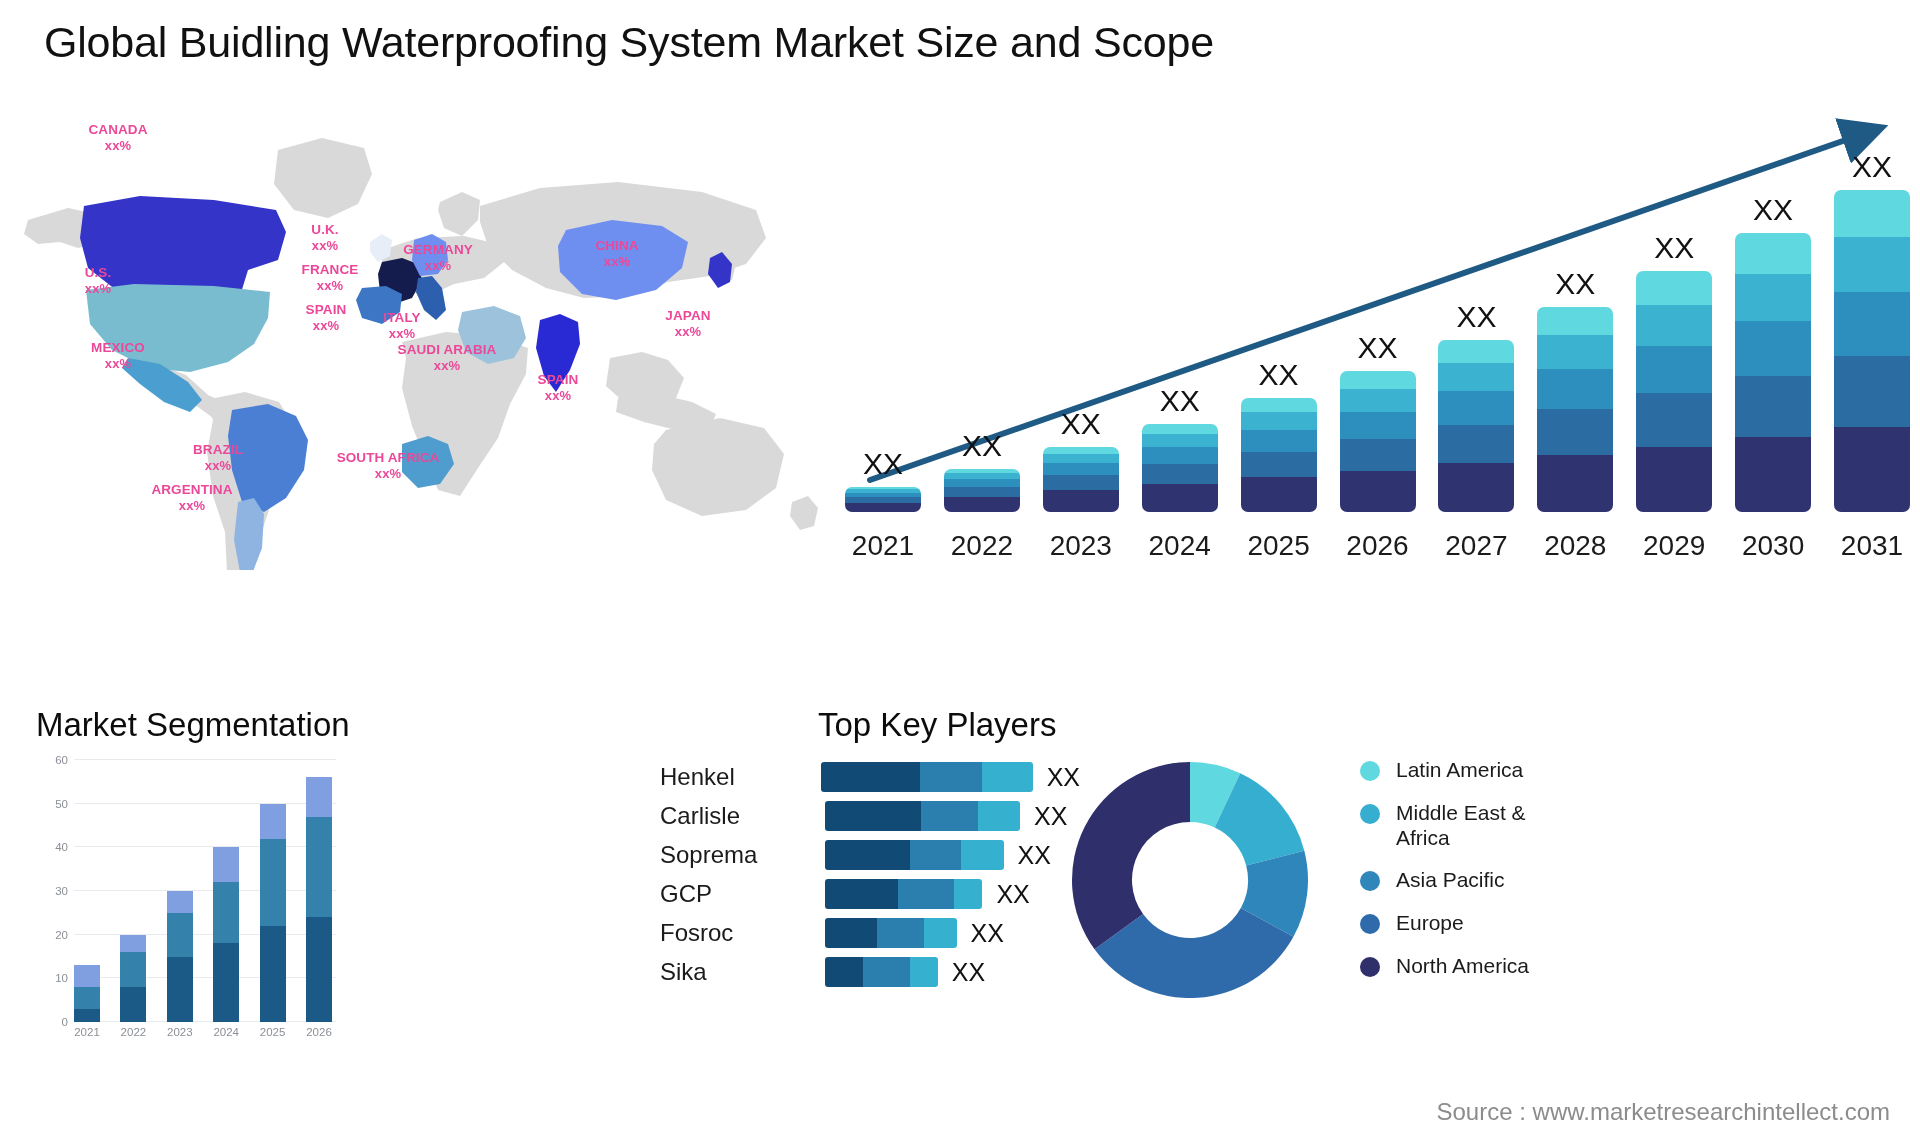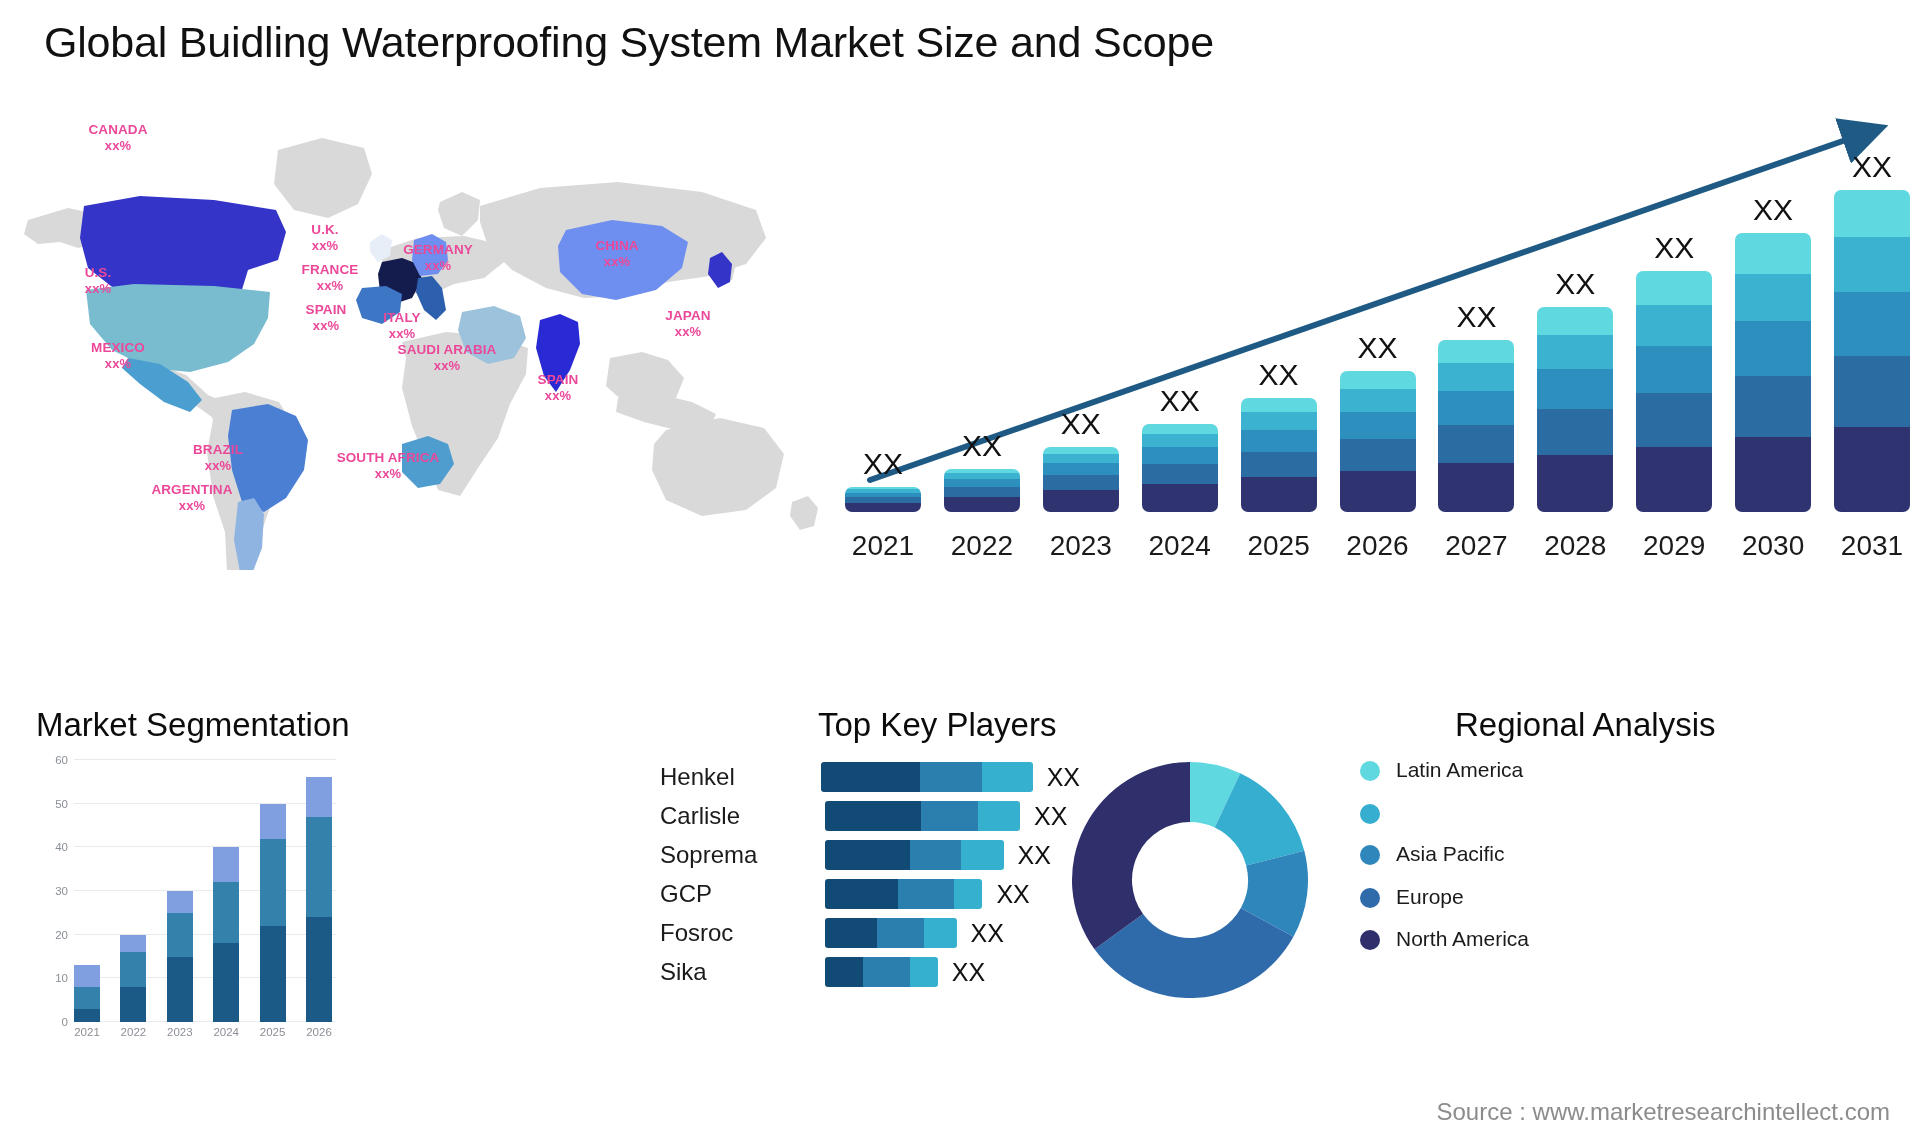--- a/index.html
+++ b/index.html
@@ -407,36 +407,36 @@
         <div class="pl-name">Sika</div>
         <div class="pl-bar">
           <div class="pl-seg" style="background: rgb(18, 74, 118); width: 37.6px;"></div>
           <div class="pl-seg" style="background: rgb(42, 127, 174); width: 47px;"></div>
           <div class="pl-seg" style="background: rgb(54, 176, 207); width: 28.2px;"></div>
         </div>
         <div class="pl-xx">XX</div>
       </div>
     </div>
 
-  <div class="sec-title" style="left:1455px; top:706px;">Regional Analysis</div>
   <div class="region">
     <svg class="donut" id="donut" viewBox="0 0 240 240">
         <path d="M120.00000000000001 2 A118 118 0 0 1 170.2419564046786 13.230407809009705 L144.69519891077422 67.52003095697087 A58 58 0 0 0 120 62 Z" fill="#5fd8e0"></path>
         <path d="M170.2419564046786 13.230407809009705 A118 118 0 0 1 234.2928130131785 90.65459331454716 L176.1778233454606 105.57598654443844 A58 58 0 0 0 144.69519891077422 67.52003095697087 Z" fill="#36aed0"></path>
         <path d="M234.2928130131785 90.65459331454716 A118 118 0 0 1 223.4041882451759 176.8469335440024 L170.82578744254408 147.94171309789948 A58 58 0 0 0 176.1778233454606 105.57598654443844 Z" fill="#2f86bb"></path>
         <path d="M223.4041882451759 176.8469335440024 A118 118 0 0 1 24.535994663756213 189.35865977051185 L73.07701432625305 154.09154463296346 A58 58 0 0 0 170.82578744254408 147.94171309789948 Z" fill="#2f6bab"></path>
         <path d="M24.535994663756213 189.35865977051185 A118 118 0 0 1 119.99999999999997 2 L119.99999999999999 62 A58 58 0 0 0 73.07701432625305 154.09154463296346 Z" fill="#2e2f6b"></path>
       </svg>
     <div class="rg-legend" id="rg-legend">
         <div class="rg-row">
           <span class="rg-dot" style="background: rgb(95, 216, 224);"></span>
           <span class="rg-txt">Latin America</span>
         </div>
         <div class="rg-row">
           <span class="rg-dot" style="background: rgb(54, 174, 208);"></span>
+          <span class="rg-txt">Middle East &amp; Africa</span>
         </div>
         <div class="rg-row">
           <span class="rg-dot" style="background: rgb(47, 134, 187);"></span>
           <span class="rg-txt">Asia Pacific</span>
         </div>
         <div class="rg-row">
           <span class="rg-dot" style="background: rgb(47, 107, 171);"></span>
           <span class="rg-txt">Europe</span>
         </div>
         <div class="rg-row">

